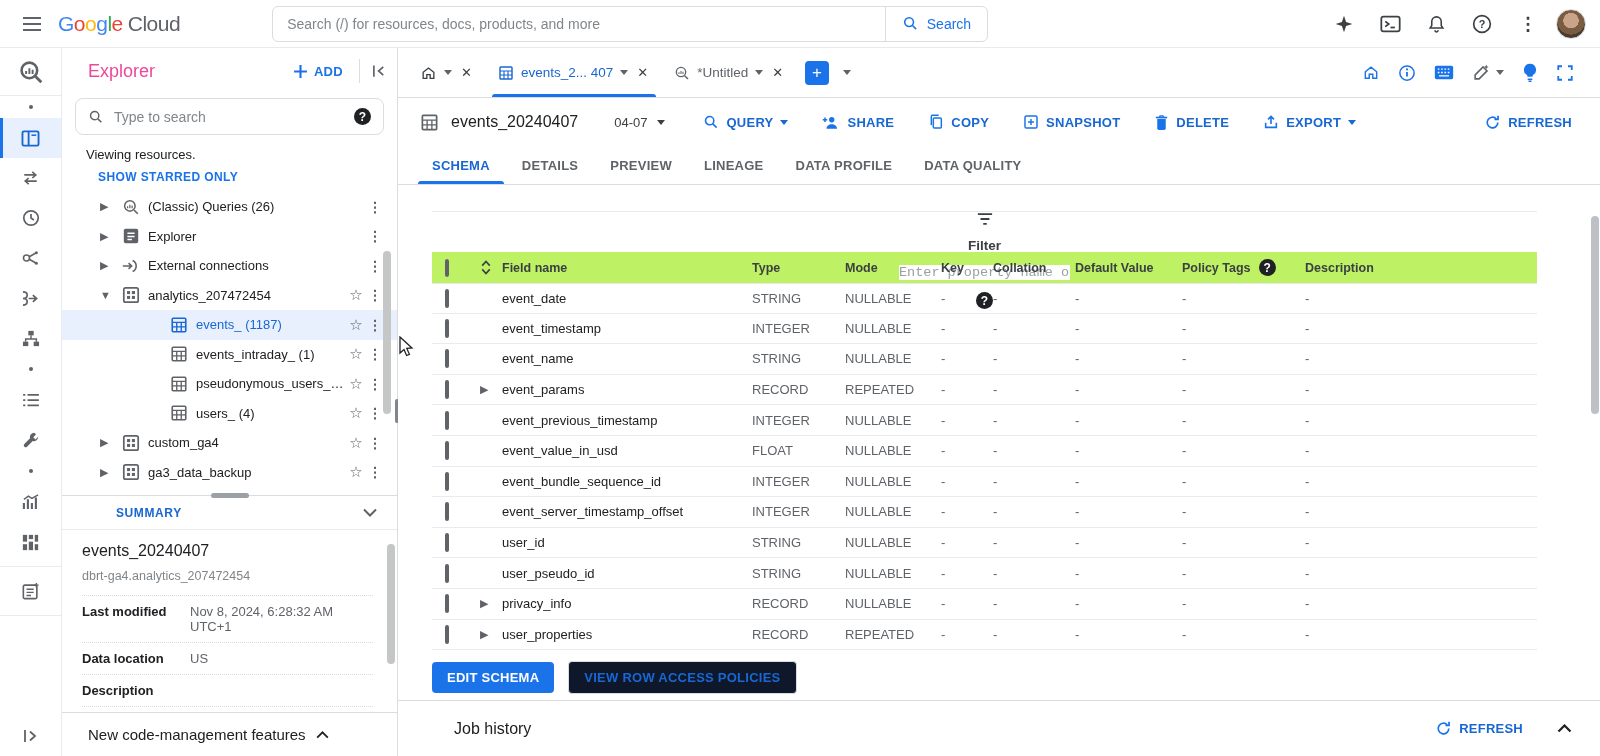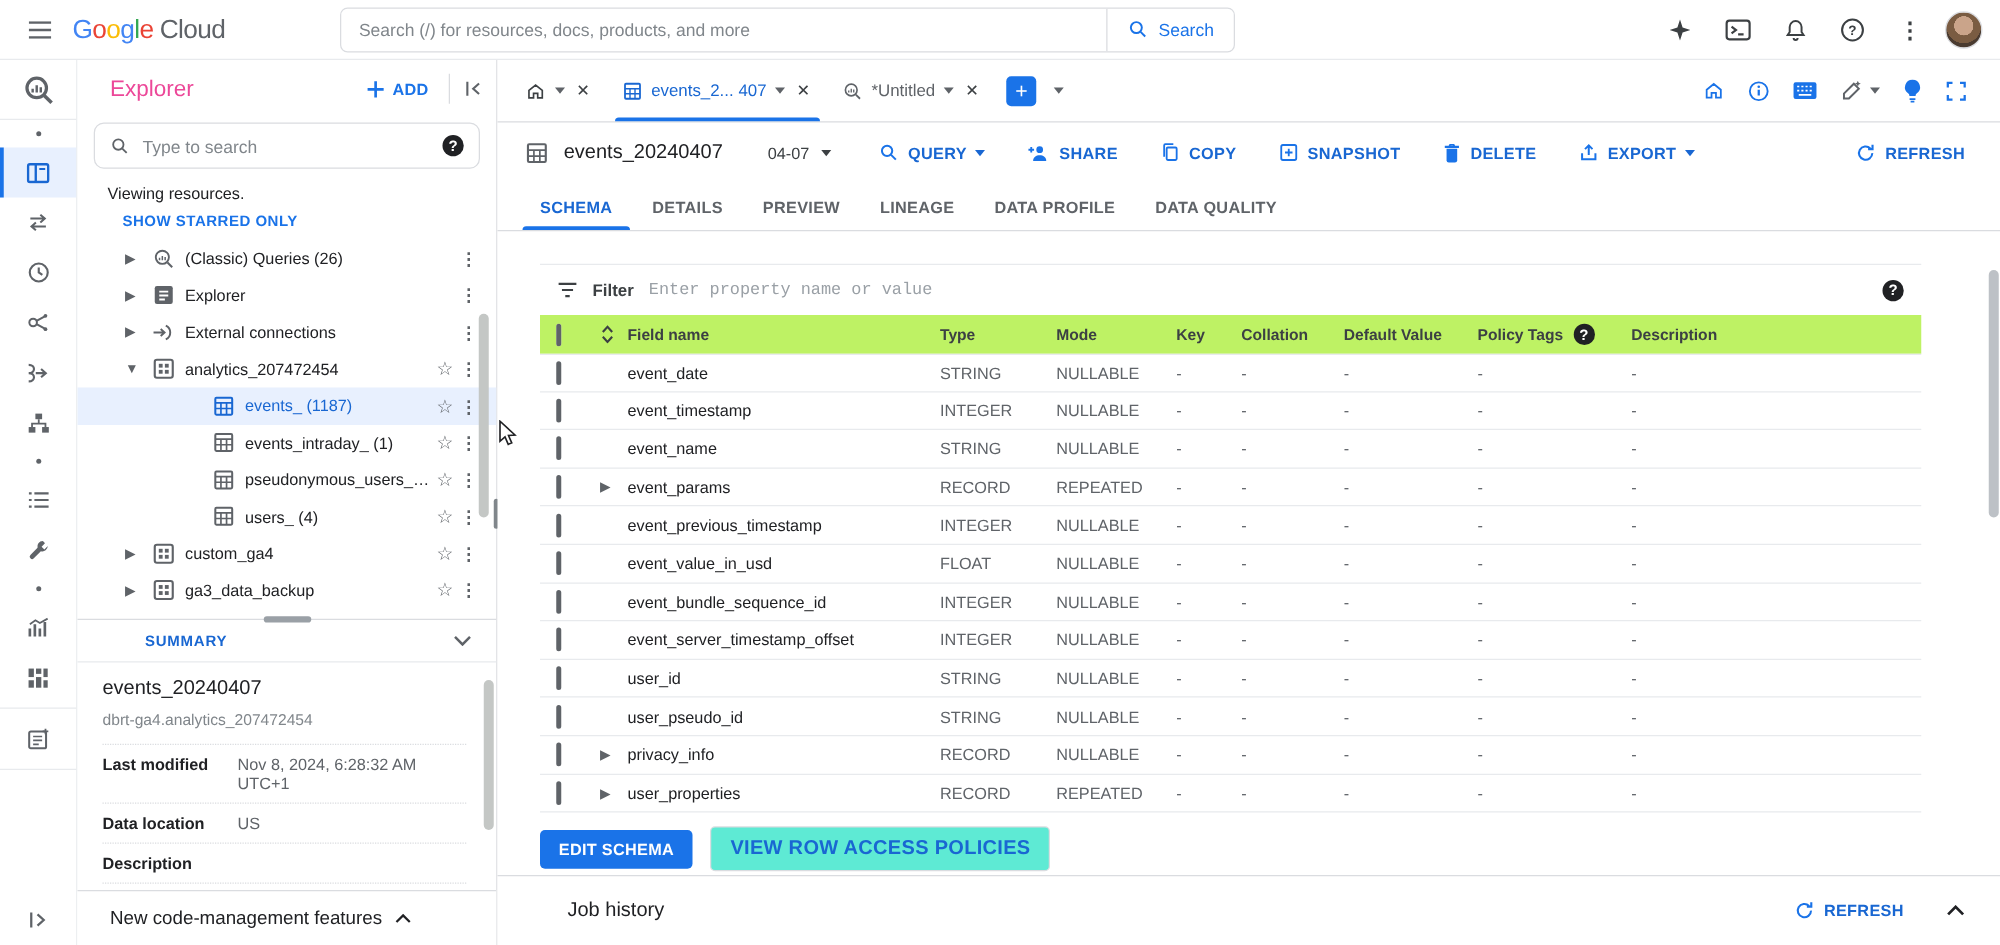--- a/index.html
+++ b/index.html
@@ -94,41 +94,41 @@
   .act { display:flex; align-items:center; gap:7px; color:#1967d2; font-size:13px; font-weight:bold; letter-spacing:.25px; padding:6px 10px; cursor:pointer; margin-right:14px; white-space:nowrap; }
   .act .ic { color:#1a73e8; }
   .refresh-btn { margin-left:auto; display:flex; align-items:center; gap:7px; color:#1967d2; font-size:13px; font-weight:bold; letter-spacing:.25px; cursor:pointer; }
 
   .dtabs { height:39px; display:flex; align-items:flex-end; border-bottom:1px solid #dadce0; padding:0 18px; }
   .dtab { padding:10px 16px 11px; font-size:13px; font-weight:bold; letter-spacing:.25px; color:#5f6368; cursor:pointer; position:relative; }
   .dtab.active { color:#1967d2; }
   .dtab.active::after { content:""; position:absolute; left:2px; right:2px; bottom:0; height:3px; background:#1a73e8; border-radius:3px 3px 0 0; }
 
   .content { flex:1; padding:26px 63px 0 34px; overflow:hidden; position:relative; }
-  .filter-row { border-top:1px solid #e8eaed; height:41px; display:flex; align-items:center; padding:0 14px; gap:12px; }
+  .filter-row { border-top:1px solid #e8eaed; height:41px; display:flex; align-items:center; padding:0 14px; gap:12px;flex-direction:column; }
   .filter-lbl { font-size:13.5px; font-weight:bold; color:#3c4043; }
   .filter-row input { flex:1; border:none; outline:none; font-size:13.5px; font-family:Liberation Mono, monospace; color:#202124; }
   .filter-row input::placeholder { color:#9aa0a6; }
 
   .sgrid { display:grid; grid-template-columns:48px 272px 93px 96px 52px 82px 107px 123px 1fr; align-items:center; }
   .shead { background:#bef264; height:31px; font-size:12.5px; font-weight:bold; color:#3c4043; }
   .srow { height:30.6px; border-bottom:1px solid #e8eaed; font-size:13px; }
   .srow:first-of-type { border-top:1px solid #e8eaed; }
   .cell-check { padding-left:13px; }
   .cbox { width:15px; height:15px; border:2px solid #5f6368; border-radius:2px; background:#fff; cursor:pointer; }
   .cell-name { display:flex; align-items:center; }
   .slot { width:22px; flex:0 0 auto; color:#5f6368; font-size:11px; display:flex; align-items:center; }
   .fname { color:#202124; }
   .muted { color:#5f6368; }
   .sortic { color:#3c4043; }
   .polhead { display:flex; align-items:center; gap:8px; }
 
   .btn-row { display:flex; align-items:center; gap:14px; margin-top:11px; }
   .btn-primary { background:#1a73e8; color:#fff; font-size:13px; font-weight:bold; letter-spacing:.25px; border:none; border-radius:4px; padding:8px 15px; cursor:pointer; font-family:inherit; }
-  .btn-secondary { background:#5eead4; color:#1967d2; font-size:16px; font-weight:bold; letter-spacing:.25px; border:1px solid #dadce0; border-radius:4px; padding:8px 15px; cursor:pointer; font-family:inherit; }
+  .btn-secondary { background:#0f172a; color:#1967d2; font-size:13px; font-weight:bold; letter-spacing:.25px; border:1px solid #dadce0; border-radius:4px; padding:8px 15px; cursor:pointer; font-family:inherit; }
 
   .jobbar { height:56px; border-top:1px solid #dadce0; display:flex; align-items:center; padding:0 28px 0 56px; }
   .job-title { font-size:16px; color:#202124; }
   .jobbar .refresh-btn { margin-left:auto; margin-right:34px; }
   .job-chev { color:#202124; cursor:pointer; }
 
   .win-scroll { position:absolute; right:1px; top:168px; width:8px; height:198px; border-radius:4px; background:#bdc1c6; }
   .cursor { position:absolute; left:399px; top:336px; z-index:50; pointer-events:none; }
 </style>
 </head>

